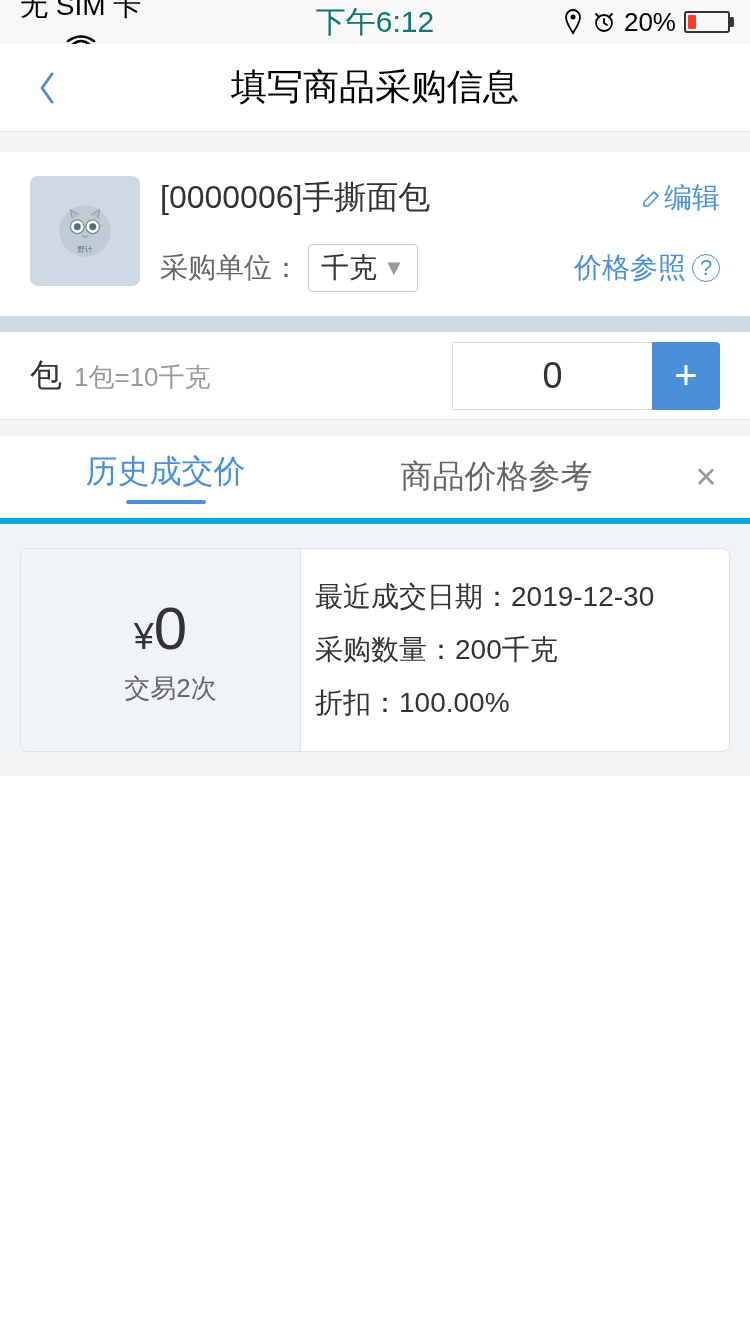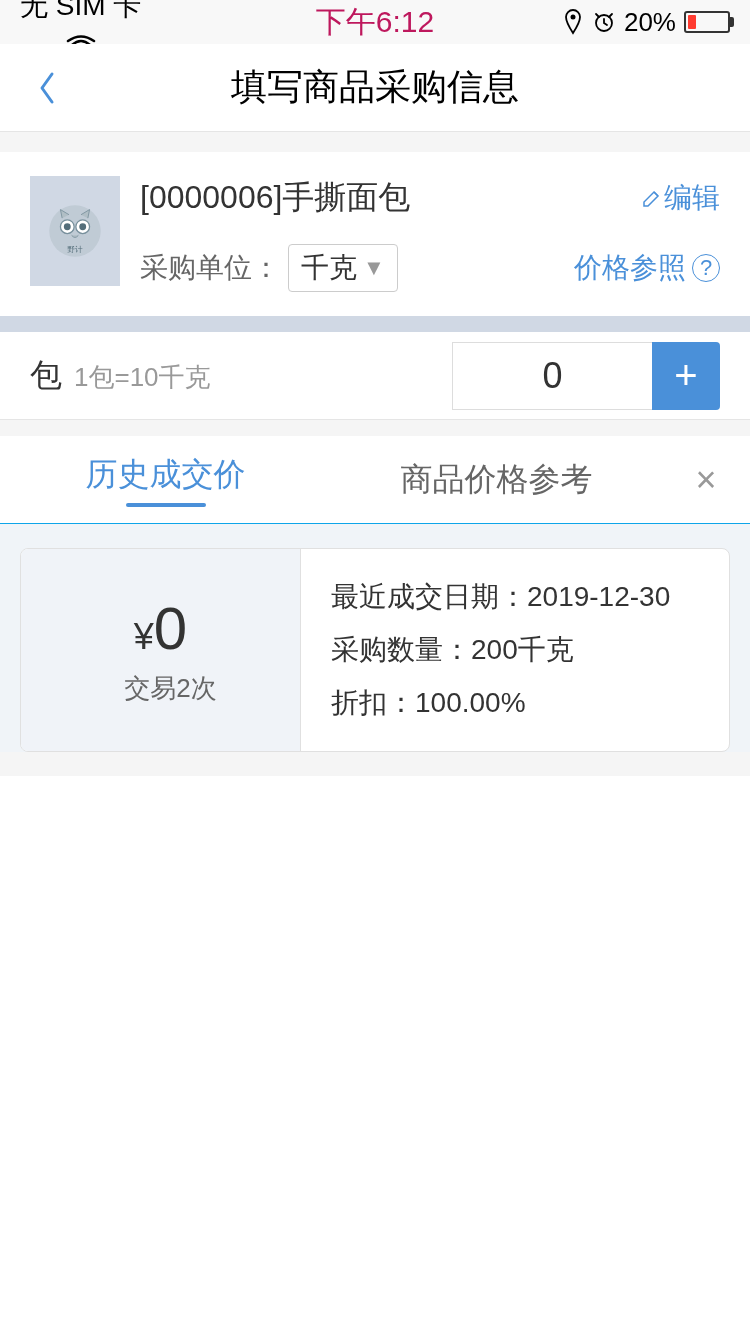--- a/index.html
+++ b/index.html
@@ -27,21 +27,21 @@
       display: flex;
       align-items: center;
       gap: 10px;
       font-size: 28px;
       color: #000;
       flex-direction: column;
     }
     .status-center {
       font-size: 30px;
       font-weight: 500;
-      color: #be185d;
+      color: #0f766e;
       position: absolute;
       left: 50%;
       transform: translateX(-50%);
     }
     .status-right {
       display: flex;
       align-items: center;
       gap: 8px;
       font-size: 26px;
     }
@@ -113,24 +113,24 @@
     .product-card {
       width: 750px;
       background: #fff;
       padding: 24px 30px;
       margin-top: 20px;
       display: flex;
       align-items: flex-start;
       gap: 20px;
     }
     .product-thumbnail {
-      width: 90px;
+      width: 110px;
       height: 110px;
       background: #d0d8e4;
-      border-radius: 0;
+      border-radius: 8px;
       display: flex;
       align-items: center;
       justify-content: center;
       flex-shrink: 0;
     }
     .product-thumbnail svg {
       width: 60px;
       height: 60px;
     }
     .product-info {
@@ -258,21 +258,21 @@
       background: #f0f4f8;
       margin-top: 16px;
     }
     .tab-header {
       width: 750px;
       background: #fff;
       display: flex;
       align-items: center;
       height: 88px;
       position: relative;
-      border-bottom: 1px solid #0ea5e9;
+      border-bottom: 6px solid #0ea5e9;
     }
     .tab-item {
       flex: 1;
       display: flex;
       flex-direction: column;
       align-items: center;
       justify-content: center;
       height: 100%;
       cursor: pointer;
     }
@@ -332,21 +332,21 @@
       font-size: 36px;
     }
     .price-trade-count {
       font-size: 26px;
       color: #666;
       margin-top: 8px;
       margin-left: 20px;
     }
     .price-right {
       flex: 1;
-      padding: 28px 30px;
+      padding: 28px 14px;
       display: flex;
       flex-direction: column;
       gap: 14px;
     }
     .price-detail-row {
       font-size: 28px;
       color: #333;
       line-height: 1.4;
     }
 

